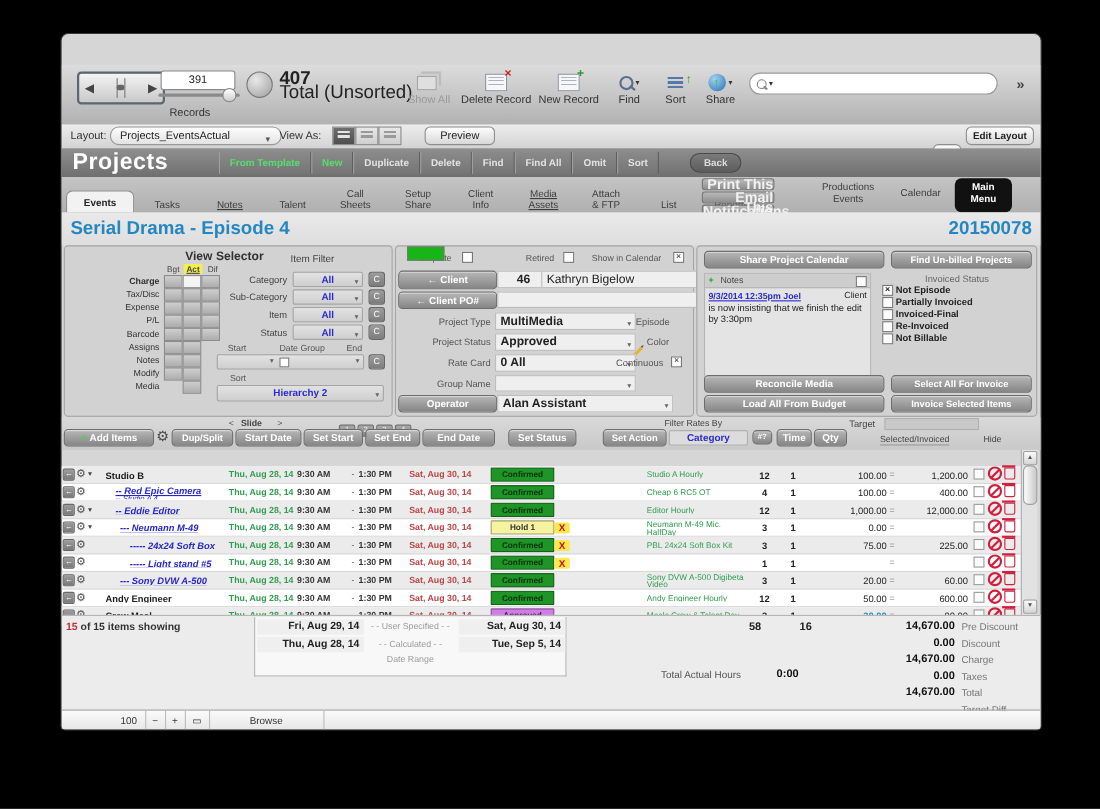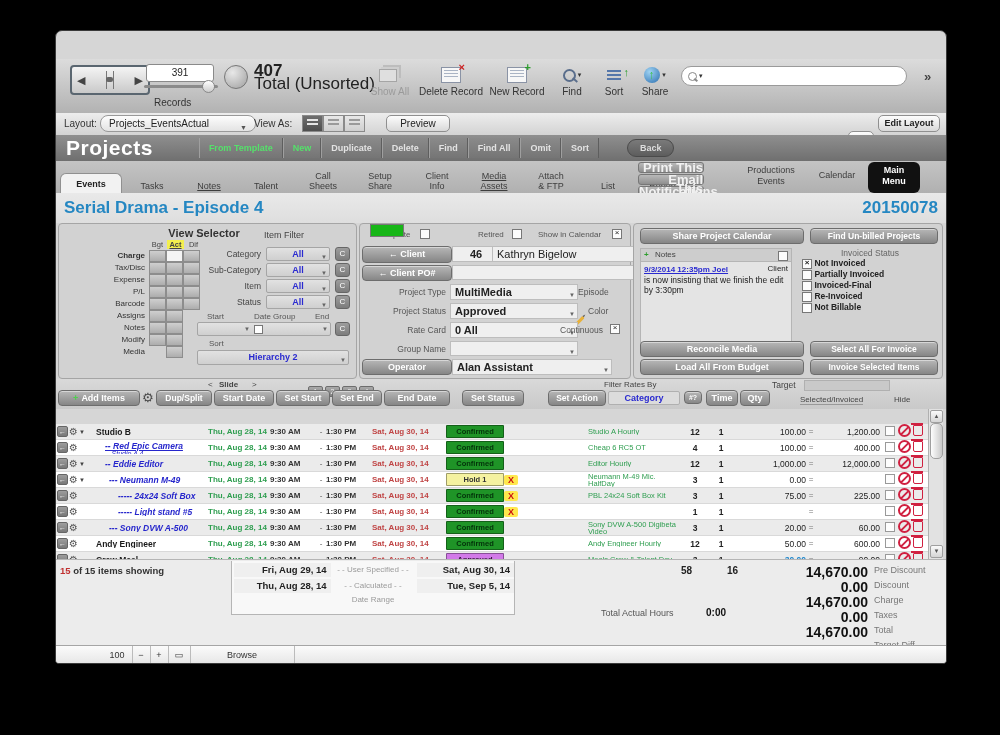--- a/index.html
+++ b/index.html
@@ -153,21 +153,21 @@
   
   .summary{position:absolute;left:0;top:528px;width:100%;height:86px;background:#ececec;border-top:1px solid #b5b5b5;}
   .showing{position:absolute;left:4px;top:5px;font-size:9.5px;font-weight:bold;color:#333;}
   .showing .red{color:#c03030;}
   .datepanel{position:absolute;left:175px;top:1px;width:282px;height:53px;background:#f8f8f8;border:1px solid #b5b5b5;border-top:none;font-size:9.5px;}
   .dp-row{display:flex;height:16px;align-items:center;}
   .dp-date{width:94px;text-align:right;font-weight:bold;color:#222;background:#efefef;height:14px;line-height:14px;padding-right:4px;margin:1px 0 0 2px;}
   .dp-mid{width:86px;text-align:center;color:#9a9a9a;font-size:8px;}
   .dp-range{text-align:center;color:#9a9a9a;font-size:8px;margin-top:2px;}
   .sumnum{position:absolute;top:5px;font-size:10px;font-weight:bold;color:#222;text-align:right;}
-  .totval{position:absolute;width:110px;text-align:right;font-size:14px;font-weight:bold;color:#111;}
+  .totval{position:absolute;width:110px;text-align:right;font-size:10px;font-weight:bold;color:#111;}
   .totlbl{position:absolute;font-size:9px;color:#777;}
   .tah-lbl{position:absolute;left:545px;top:48px;font-size:9px;color:#555;}
   .tah-val{position:absolute;left:650px;top:47px;font-size:10px;font-weight:bold;color:#111;}
   
   .statusbar{position:absolute;left:0;top:614px;width:100%;height:18px;background:linear-gradient(#fbfbfb,#e6e6e6);border-top:1px solid #a5a5a5;font-size:9px;color:#333;}
   .sb-seg{position:absolute;top:0;height:100%;border-right:1px solid #bbb;display:flex;align-items:center;justify-content:center;padding-left:46px;}
 </style>
 </head>
 <body>
 
@@ -444,21 +444,21 @@
       <div style="padding:2px 3px;font-size:8.5px;color:#222;line-height:10px;">
         <span class="noteslink">9/3/2014  12:35pm Joel</span>
         <span style="float:right;font-size:8px;">Client</span>
         <div>is now insisting that we finish the edit by 3:30pm</div>
       </div>
     </div>
     <div class="abs" style="left:168px;top:24px;width:136px;">
       <div style="text-align:center;font-size:8.5px;color:#666;">Invoiced Status</div>
       <div>
 
-      <div class="invopt"><span class="cb" data-checked="true"></span> <span>Not Invoiced</span></div>
+      <div class="invopt"><span class="cb" data-checked="true"></span> <span>Not Episode</span></div>
             <div class="invopt"><span class="cb"></span> <span>Partially Invoiced</span></div>
             <div class="invopt"><span class="cb"></span> <span>Invoiced-Final</span></div>
             <div class="invopt"><span class="cb"></span> <span>Re-Invoiced</span></div>
             <div class="invopt"><span class="cb"></span> <span>Not Billable</span></div>
           </div>
     </div>
     <div class="gbtn abs" style="left:6px;top:117px;width:162px;height:14px;line-height:14px;font-size:9px;">Reconcile Media</div>
     <div class="gbtn abs" style="left:176px;top:117px;width:126px;height:14px;line-height:14px;font-size:8.5px;">Select All For Invoice</div>
     <div class="gbtn abs" style="left:6px;top:135px;width:162px;height:14px;line-height:14px;font-size:9px;">Load All From Budget</div>
     <div class="gbtn abs" style="left:176px;top:135px;width:126px;height:14px;line-height:14px;font-size:8.5px;">Invoice Selected Items</div>

